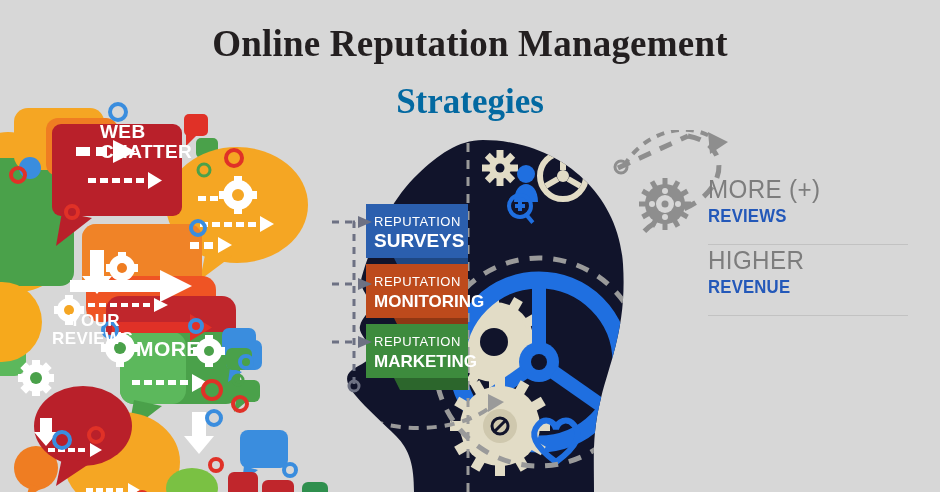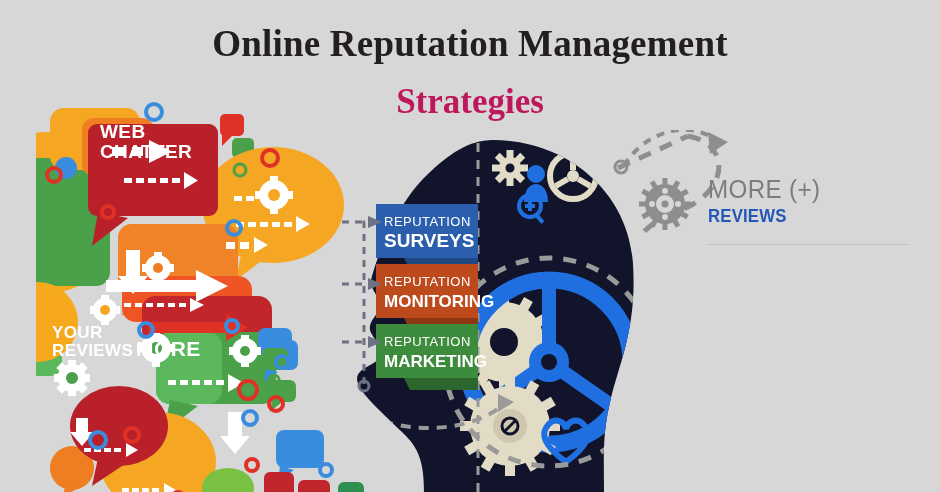--- a/index.html
+++ b/index.html
@@ -14,35 +14,35 @@
   
   .title-main{
     position:absolute;left:0;top:22px;width:940px;text-align:center;
     font-family:"Liberation Serif","DejaVu Serif",serif;
     font-weight:bold;font-size:37px;letter-spacing:.2px;color:#231f20;
     white-space:nowrap;
   }
   .title-sub{
     position:absolute;left:0;top:82px;width:940px;text-align:center;
     font-family:"Liberation Serif","DejaVu Serif",serif;
-    font-weight:bold;font-size:35px;color:#be185d;
+    font-weight:bold;font-size:35px;color:#0369a1;
     white-space:nowrap;
   }
 
   
-  .bubbles{position:absolute;left:0;top:100px;width:330px;height:392px;padding-left:36px;}
+  .bubbles{position:absolute;left:0;top:100px;width:330px;height:392px;}
 
   .bubtext{
     position:absolute;color:#fff;font-weight:bold;
     font-family:"Liberation Sans","DejaVu Sans",sans-serif;
     line-height:1.03;letter-spacing:.4px;text-align:left;
   }
 
   
-  .headwrap{position:absolute;left:328px;top:136px;width:320px;height:356px;}
+  .headwrap{position:absolute;left:318px;top:136px;width:320px;height:356px;}
 
   
   .rlist{position:absolute;left:708px;top:176px;width:215px;}
   .ritem{position:relative;height:71px;}
   .rtop{
     font-size:26px;color:#7d7d7d;letter-spacing:.4px;
     font-family:"Liberation Sans","DejaVu Sans",sans-serif;
     font-weight:400;line-height:1;white-space:nowrap;
     transform:scaleX(.93);transform-origin:left center;
   }
@@ -290,21 +290,21 @@
           <circle cx="204" cy="70" r="6"></circle>
             <circle cx="238" cy="280" r="5"></circle>
         </g>
       </g>
     </svg>
 
     <div class="bubtext" style="left:100px;top:22px;font-size:19px;">
       <div style="white-space:pre-line">WEB
 CHATTER</div>
     </div>
-    <div class="bubtext" style="left:52px;top:224px;font-size:17px;text-align:left;width:68px;">
+    <div class="bubtext" style="left:52px;top:212px;font-size:17px;text-align:right;width:68px;">
       <div style="white-space:pre-line">YOUR
 REVIEWS</div>
     </div>
     <div class="bubtext" style="left:136px;top:238px;font-size:21px;">
       <div>MORE</div>
     </div>
   </div>
 
   <div class="headwrap">
     <svg width="320" height="356" viewBox="0 0 320 356">
@@ -490,16 +490,21 @@
   <div class="rlist">
 
     <div class="ritem">
       <div class="rtop">MORE (+)</div>
       <div class="rbot">REVIEWS</div>
       <div class="rrule"></div>
     </div>
 
 
 
+    <div class="ritem">
+      <div class="rtop">HIGHER</div>
+      <div class="rbot">REVENUE</div>
+      <div class="rrule"></div>
+    </div>
 
   </div>
 
 </div>
 
 </body></html>

